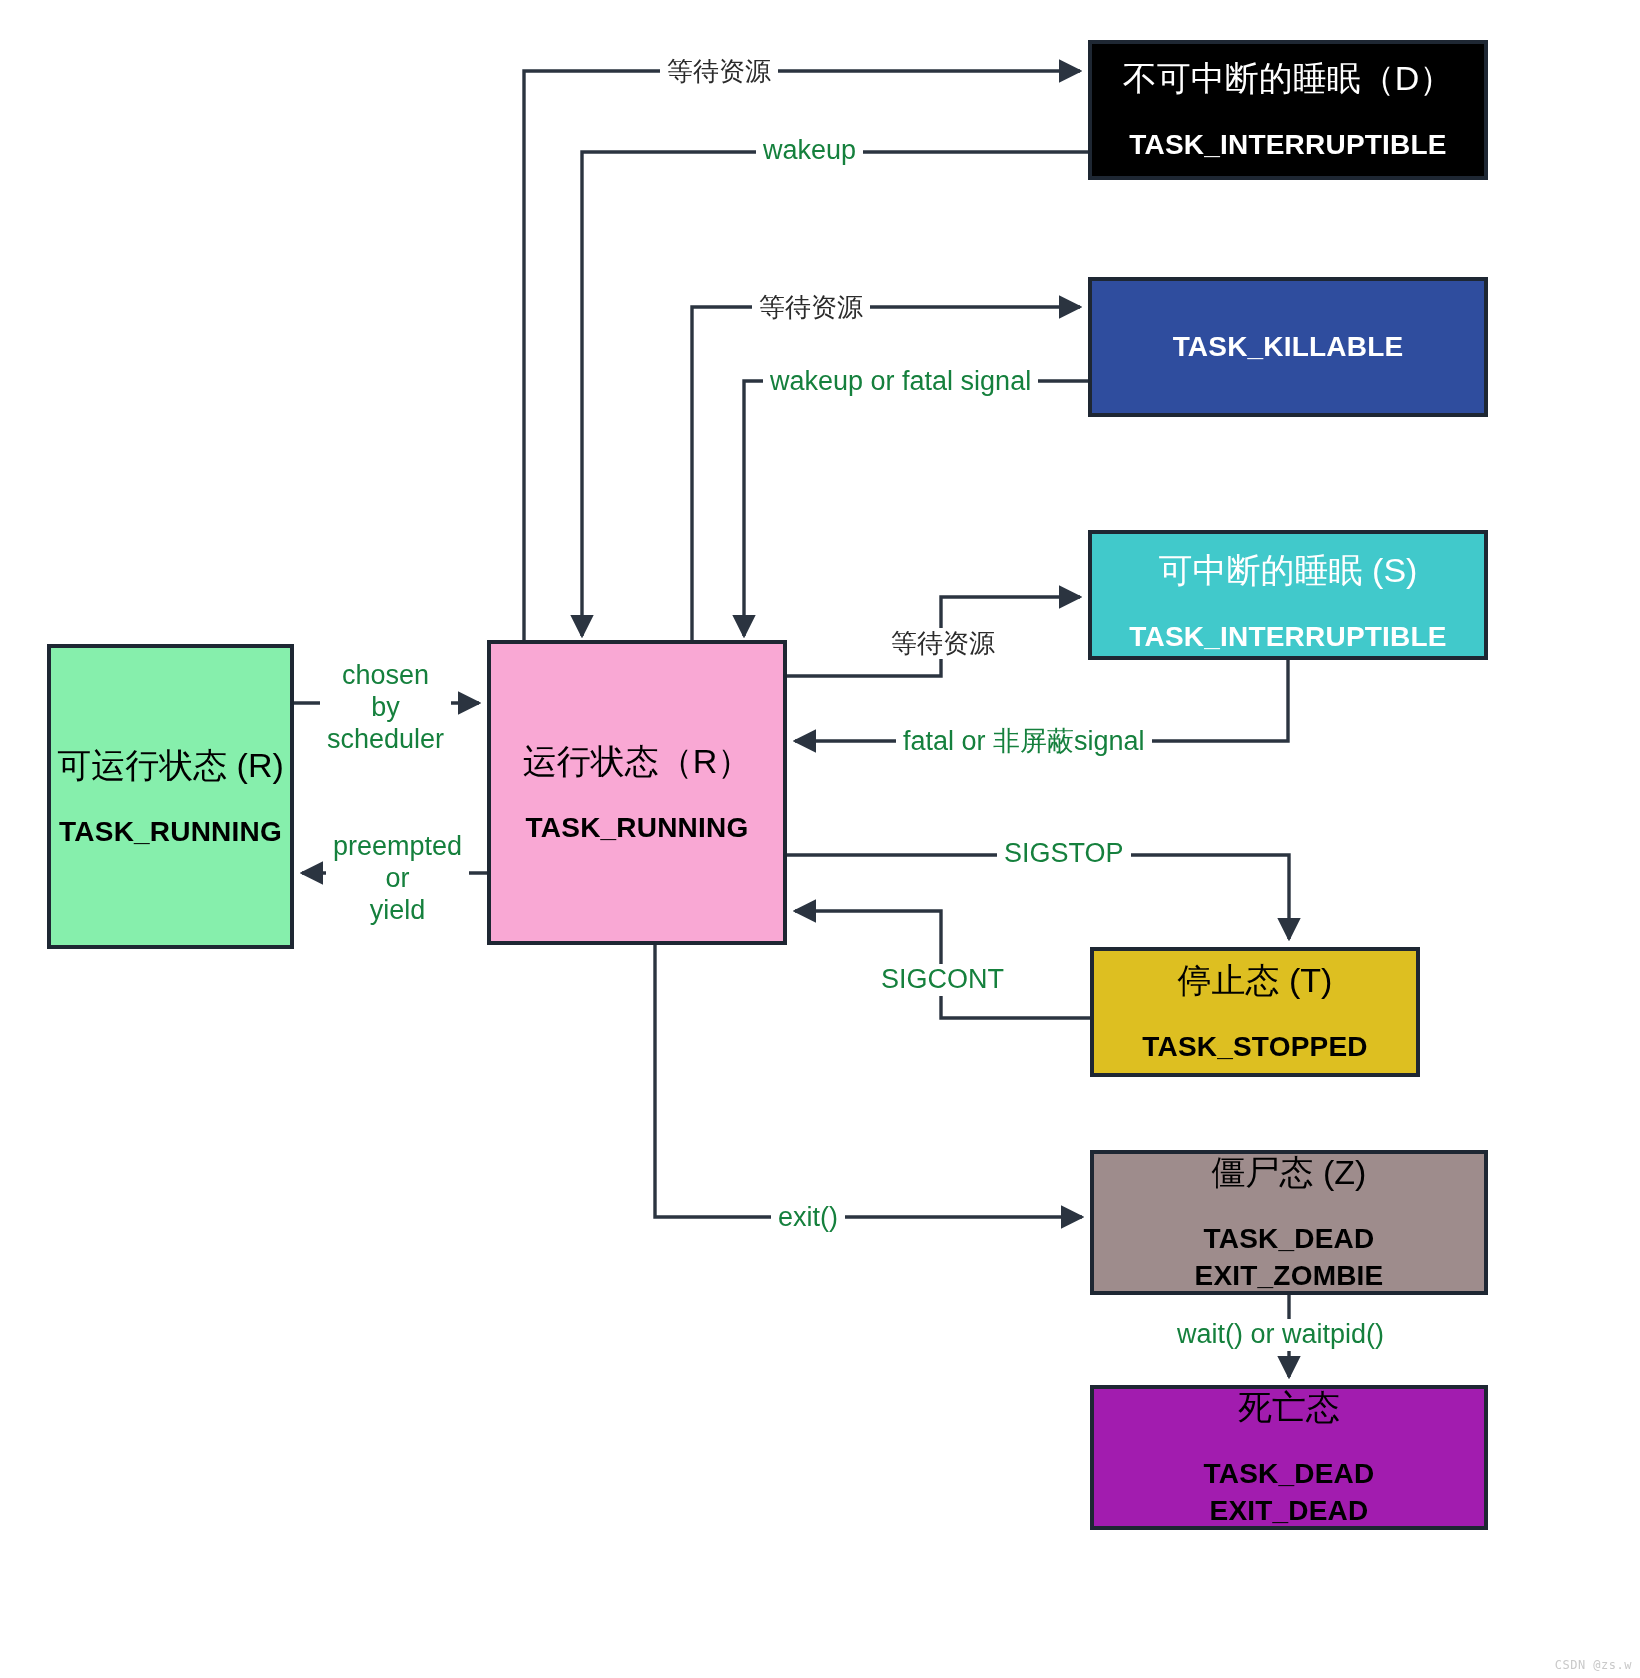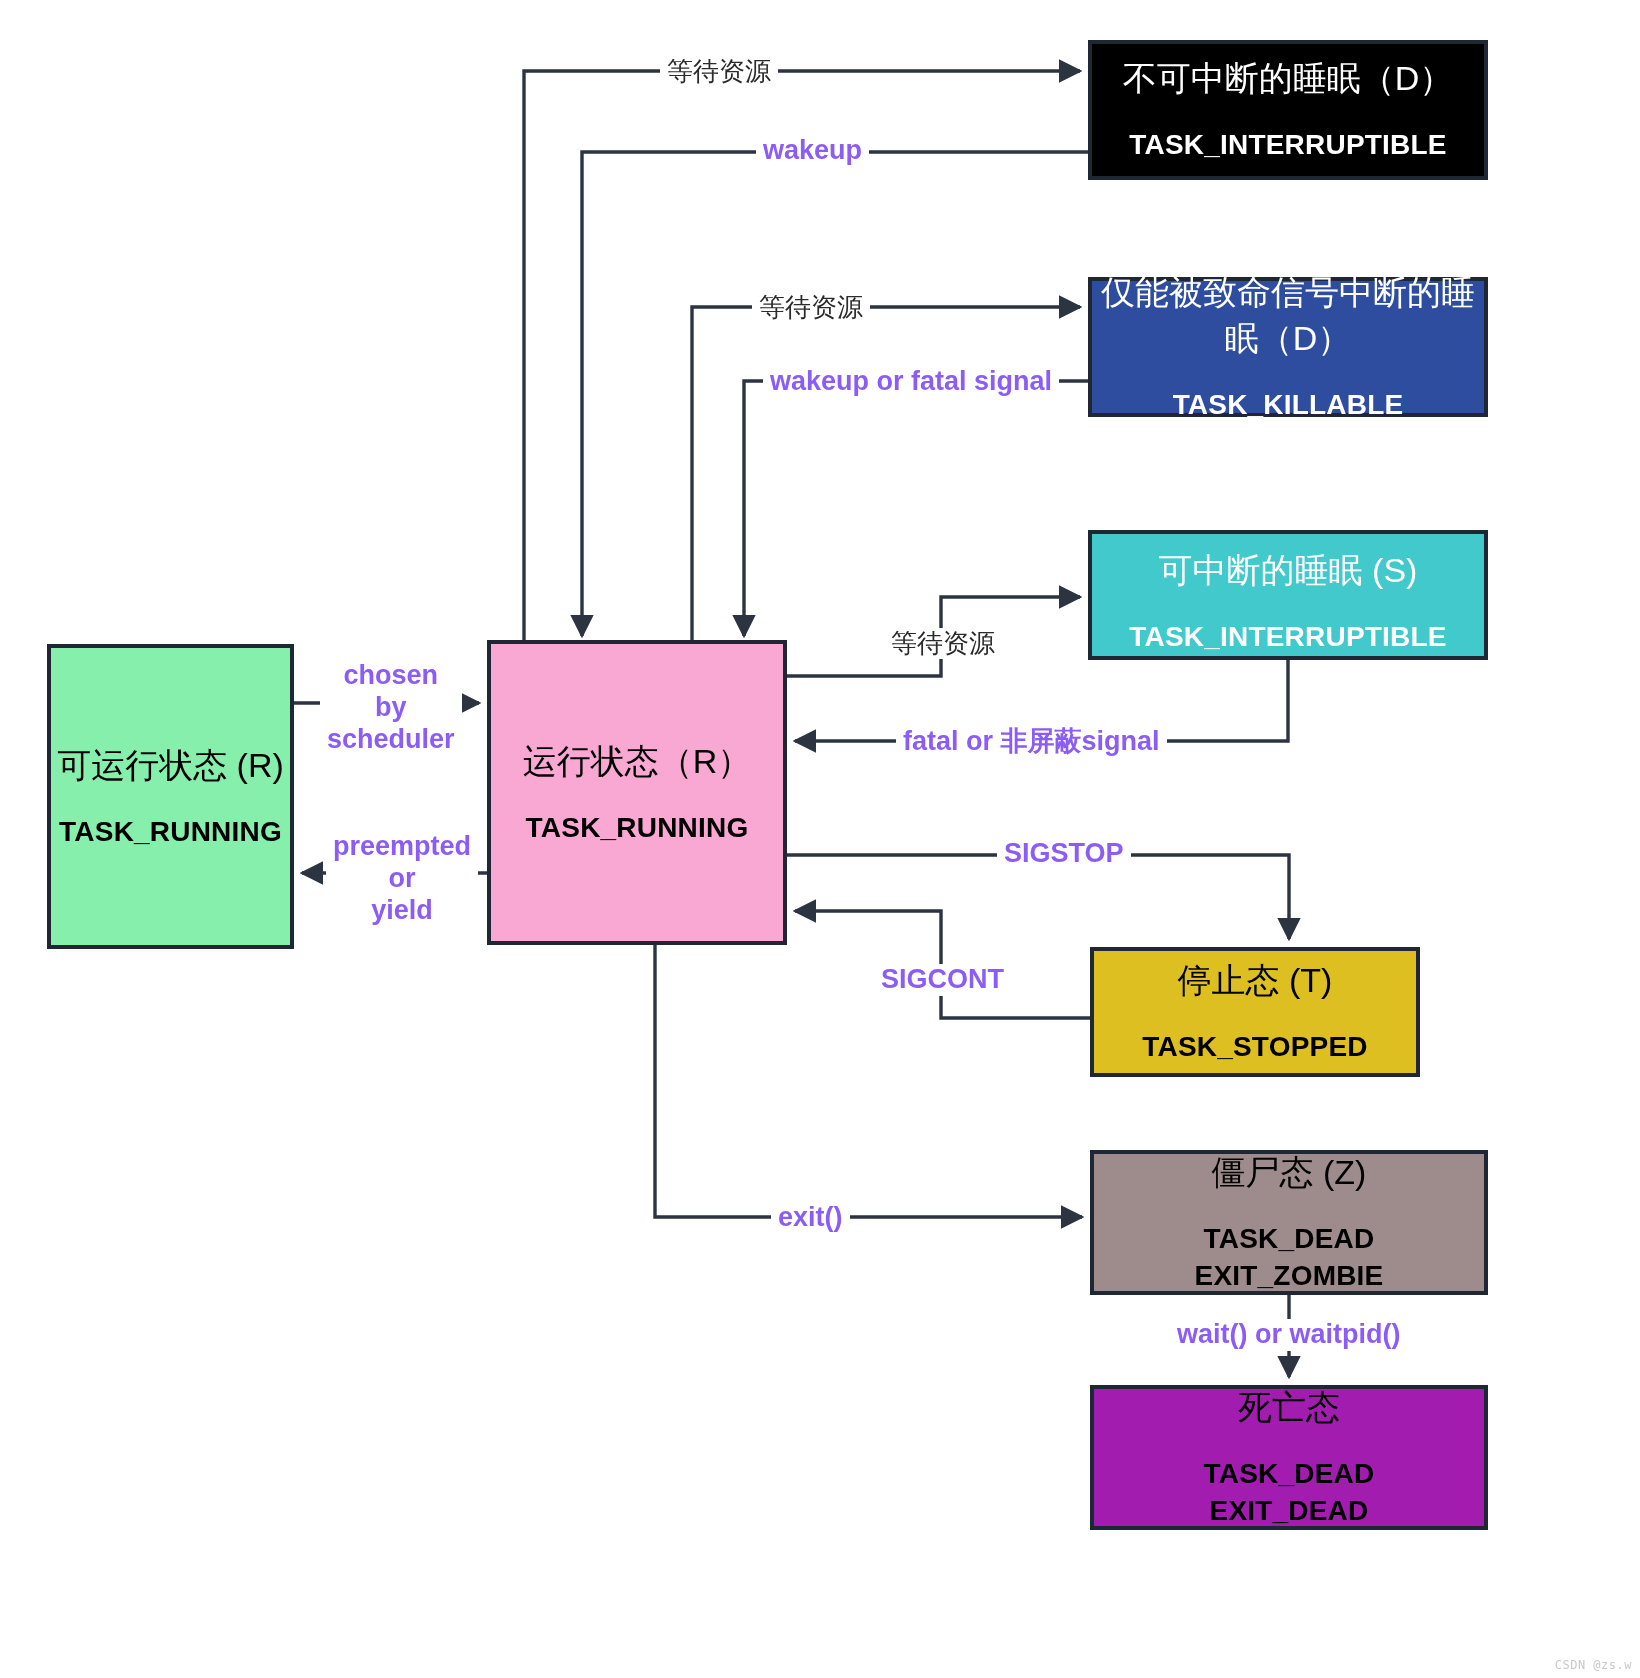--- a/index.html
+++ b/index.html
@@ -55,23 +55,23 @@
     position: absolute;
     font-size: 26px;
     color: #2b2b2b;
     background: #ffffff;
     padding: 0 7px;
     white-space: pre;
     text-align: center;
     line-height: 1.18;
   }
   .elabel.bold {
-    font-weight: bold;
+    font-weight: normal;
     font-size: 27px;
-    color: #8b5cf6;
+    color: #15803d;
   }
   .elabel.cn {
     font-weight: 400;
     font-size: 26px;
     color: #2b2b2b;
   }
   .watermark {
     position: absolute;
     right: 8px;
     bottom: 6px;
@@ -119,21 +119,20 @@
       <path d="M 1289 1295 L 1289 1377" marker-end="url(#arrow)"></path>
     </g>
   </svg>
 
   <div class="node" id="n0" style="left: 1088px; top: 40px; width: 400px; height: 140px; background: rgb(0, 0, 0); color: rgb(255, 255, 255);">
     <div class="cn">不可中断的睡眠（D）</div>
     <div class="code">TASK_INTERRUPTIBLE</div>
   </div>
 
   <div class="node" id="n1" style="left: 1088px; top: 277px; width: 400px; height: 140px; background: rgb(47, 77, 158); color: rgb(255, 255, 255);">
-    <div class="cn">仅能被致命信号中断的睡眠（D）</div>
     <div class="code">TASK_KILLABLE</div>
   </div>
 
   <div class="node" id="n2" style="left: 1088px; top: 530px; width: 400px; height: 130px; background: rgb(65, 201, 203); color: rgb(255, 255, 255); justify-content: flex-end;">
     <div class="cn">可中断的睡眠 (S)</div>
     <div class="code">TASK_INTERRUPTIBLE</div>
   </div>
 
   <div class="node" id="n3" style="left: 47px; top: 644px; width: 247px; height: 305px; background: #86efac; color: rgb(0, 0, 0);">
     <div class="cn">可运行状态 (R)</div>

